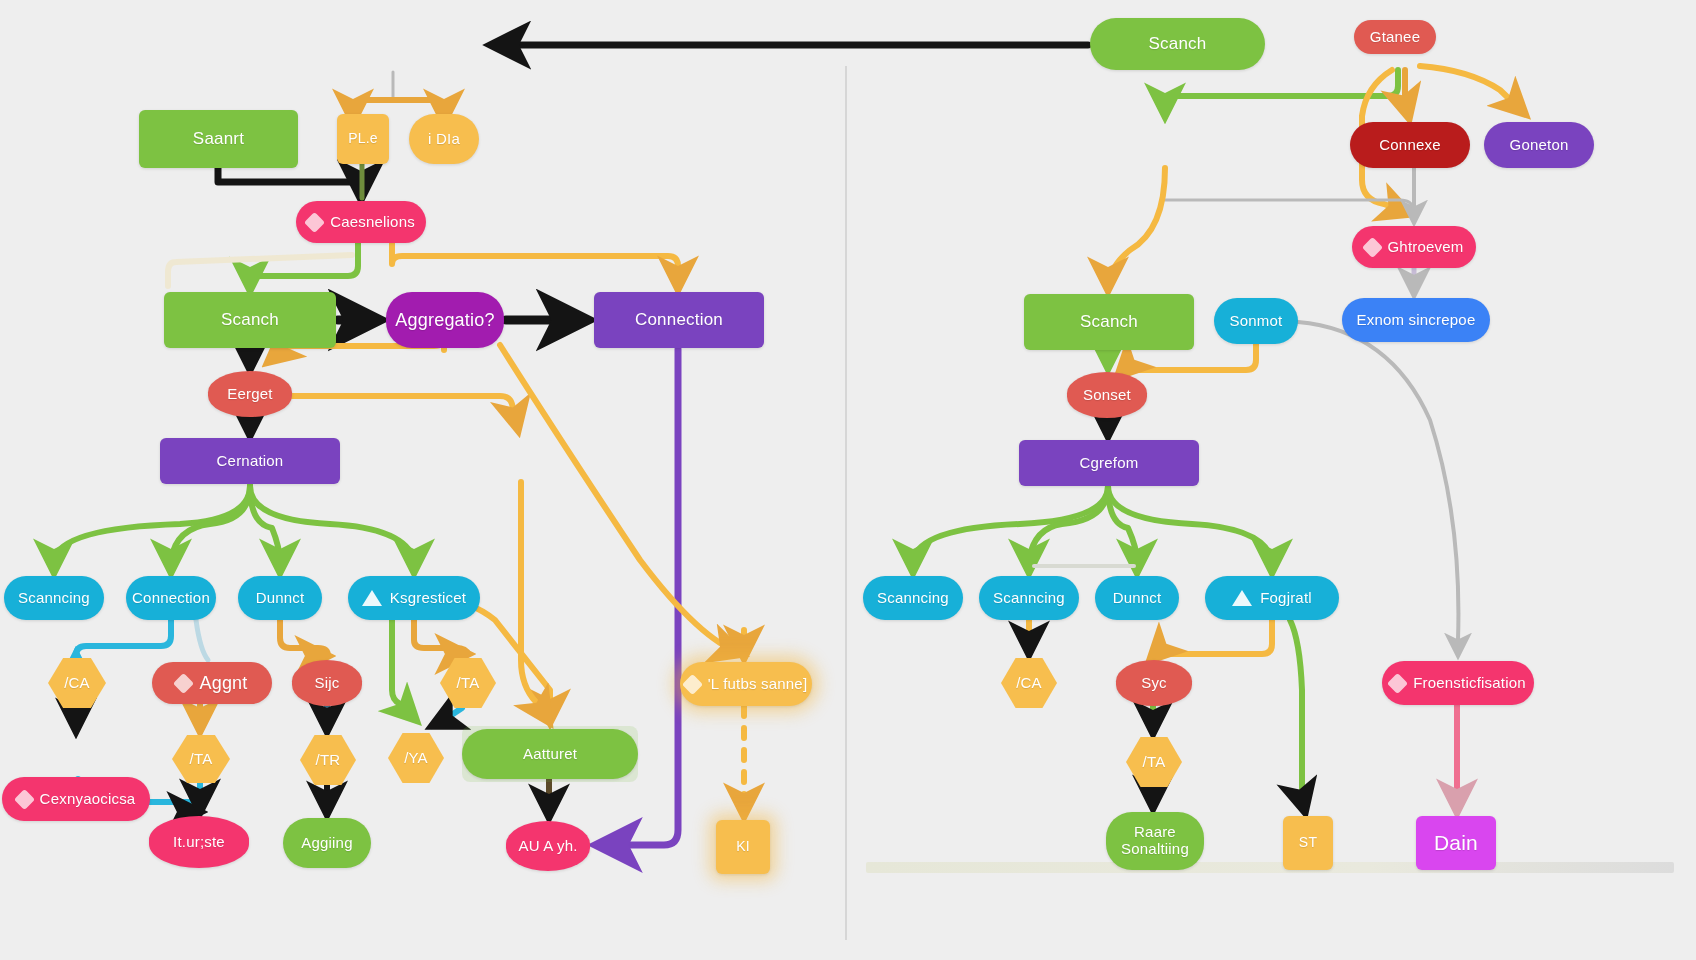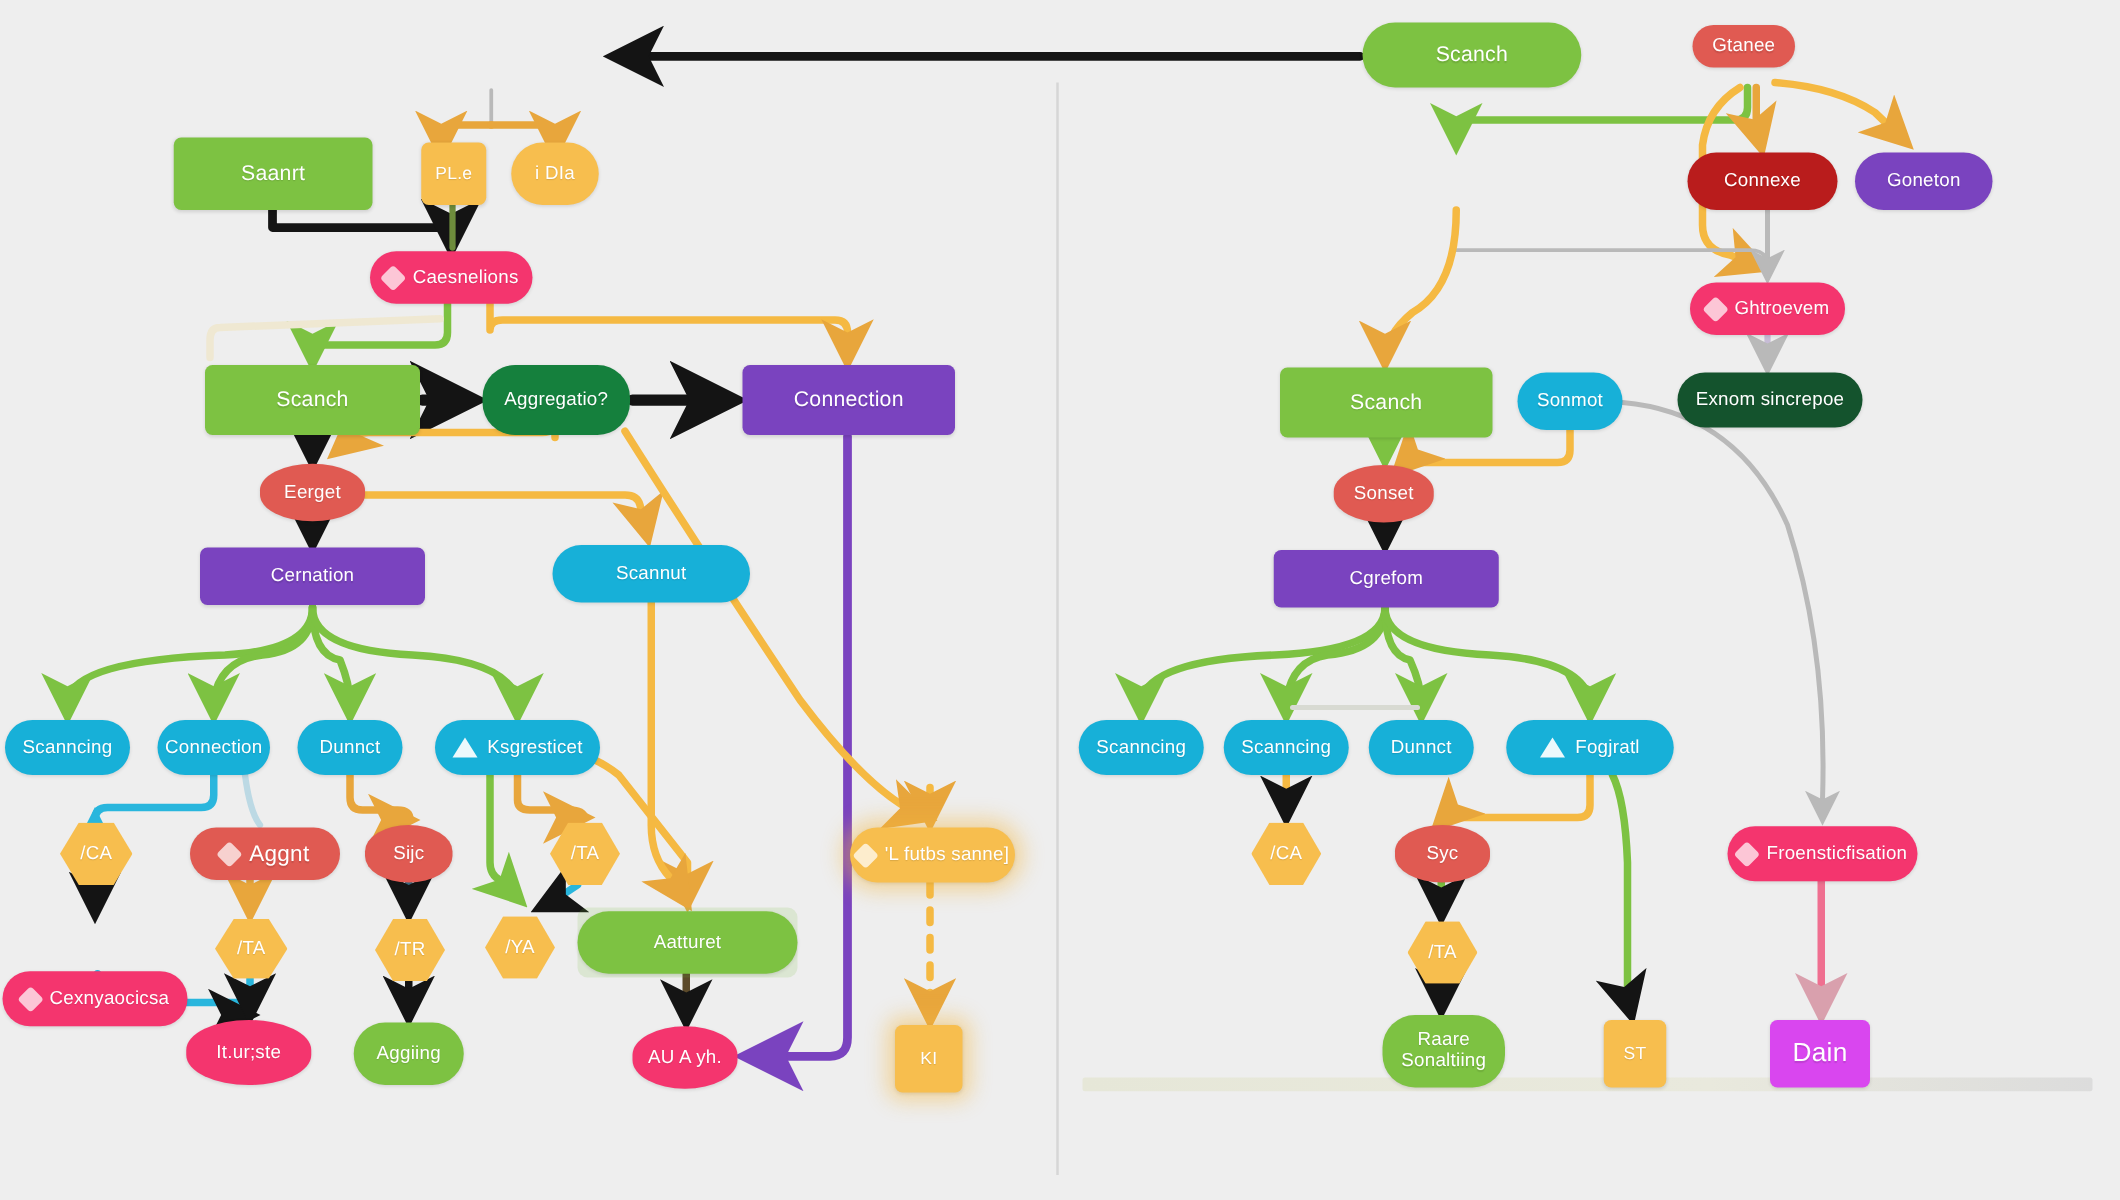--- a/index.html
+++ b/index.html
@@ -224,34 +224,31 @@
     <div class="node round" style="left: 409px; top: 114px; width: 70px; height: 50px; background: rgb(247, 190, 78); font-size: 15px;">
       <span class="lbl" style="white-space: nowrap;">i  DIa</span>
     </div>
     <div class="node pill" style="left: 296px; top: 201px; width: 130px; height: 42px; background: rgb(244, 53, 110); font-size: 15px;">
       <span class="ic ic-diamond"></span>
       <span class="lbl" style="white-space: nowrap;">Caesnelions</span>
     </div>
     <div class="node rect" style="left: 164px; top: 292px; width: 172px; height: 56px; background: rgb(125, 194, 66); font-size: 17px;">
       <span class="lbl" style="white-space: nowrap;">Scanch</span>
     </div>
-    <div class="node round" style="left: 386px; top: 292px; width: 118px; height: 56px; background: #15803d; font-size: 15px;">
+    <div class="node round" style="left: 386px; top: 292px; width: 118px; height: 56px; background: #a21caf; font-size: 18px;">
       <span class="lbl" style="white-space: nowrap;">Aggregatio?</span>
     </div>
     <div class="node rect" style="left: 594px; top: 292px; width: 170px; height: 56px; background: rgb(122, 67, 191); font-size: 17px;">
       <span class="lbl" style="white-space: nowrap;">Connection</span>
     </div>
     <div class="node ellipse" style="left: 208px; top: 371px; width: 84px; height: 46px; background: rgb(224, 90, 82); font-size: 15px;">
       <span class="lbl" style="white-space: nowrap;">Eerget</span>
     </div>
     <div class="node rect" style="left: 160px; top: 438px; width: 180px; height: 46px; background: rgb(122, 67, 191); font-size: 15px;">
       <span class="lbl" style="white-space: nowrap;">Cernation</span>
-    </div>
-    <div class="node round" style="left: 442px; top: 436px; width: 158px; height: 46px; background: rgb(23, 176, 216); font-size: 15px;">
-      <span class="lbl" style="white-space: nowrap;">Scannut</span>
     </div>
     <div class="node pill" style="left: 4px; top: 576px; width: 100px; height: 44px; background: rgb(23, 176, 216); font-size: 15px;">
       <span class="lbl" style="white-space: nowrap;">Scanncing</span>
     </div>
     <div class="node pill" style="left: 126px; top: 576px; width: 90px; height: 44px; background: rgb(23, 176, 216); font-size: 15px;">
       <span class="lbl" style="white-space: nowrap;">Connection</span>
     </div>
     <div class="node pill" style="left: 238px; top: 576px; width: 84px; height: 44px; background: rgb(23, 176, 216); font-size: 15px;">
       <span class="lbl" style="white-space: nowrap;">Dunnct</span>
     </div>
@@ -319,21 +316,21 @@
     <div class="node pill" style="left: 1352px; top: 226px; width: 124px; height: 42px; background: rgb(244, 53, 110); font-size: 15px;">
       <span class="ic ic-diamond"></span>
       <span class="lbl" style="white-space: nowrap;">Ghtroevem</span>
     </div>
     <div class="node rect" style="left: 1024px; top: 294px; width: 170px; height: 56px; background: rgb(125, 194, 66); font-size: 17px;">
       <span class="lbl" style="white-space: nowrap;">Scanch</span>
     </div>
     <div class="node round" style="left: 1214px; top: 298px; width: 84px; height: 46px; background: rgb(23, 176, 216); font-size: 15px;">
       <span class="lbl" style="white-space: nowrap;">Sonmot</span>
     </div>
-    <div class="node round" style="left: 1342px; top: 298px; width: 148px; height: 44px; background: #14532d; font-size: 15px;">
+    <div class="node round" style="left: 1342px; top: 298px; width: 148px; height: 44px; background: #3b82f6; font-size: 15px;">
       <span class="lbl" style="white-space: nowrap;">Exnom sincrepoe</span>
     </div>
     <div class="node ellipse" style="left: 1067px; top: 372px; width: 80px; height: 46px; background: rgb(224, 90, 82); font-size: 15px;">
       <span class="lbl" style="white-space: nowrap;">Sonset</span>
     </div>
     <div class="node rect" style="left: 1019px; top: 440px; width: 180px; height: 46px; background: rgb(122, 67, 191); font-size: 15px;">
       <span class="lbl" style="white-space: nowrap;">Cgrefom</span>
     </div>
     <div class="node pill" style="left: 863px; top: 576px; width: 100px; height: 44px; background: rgb(23, 176, 216); font-size: 15px;">
       <span class="lbl" style="white-space: nowrap;">Scanncing</span>

